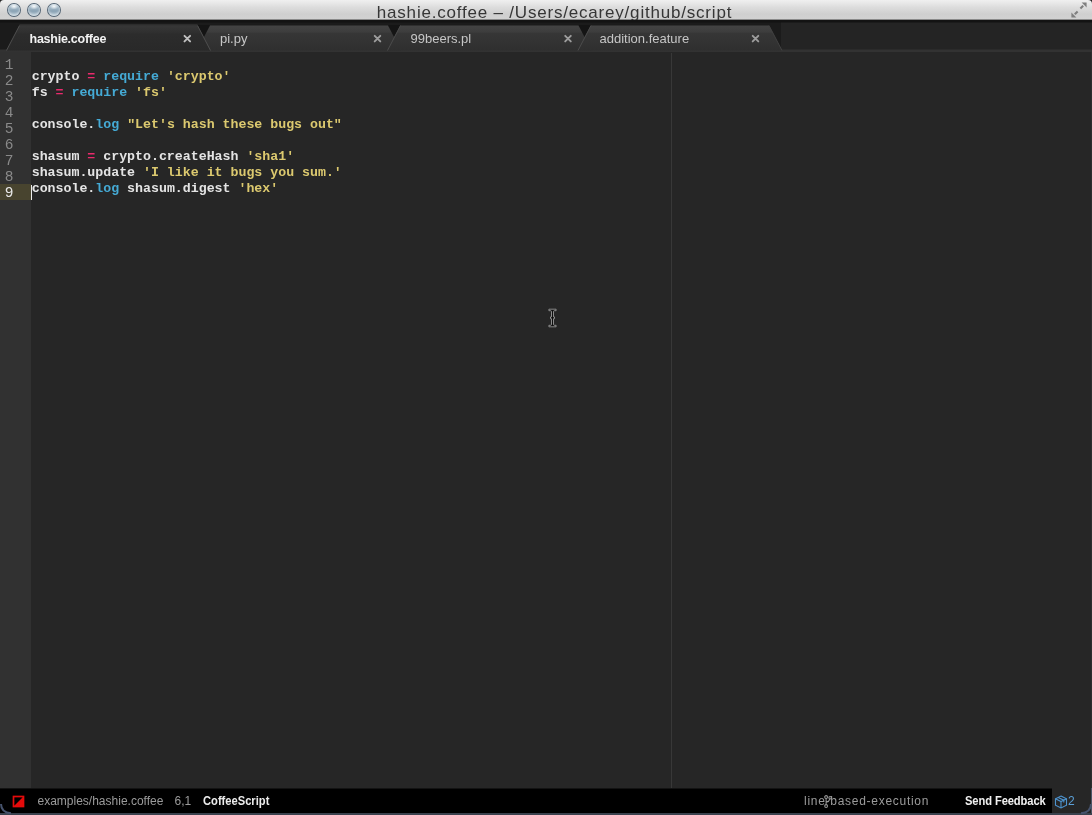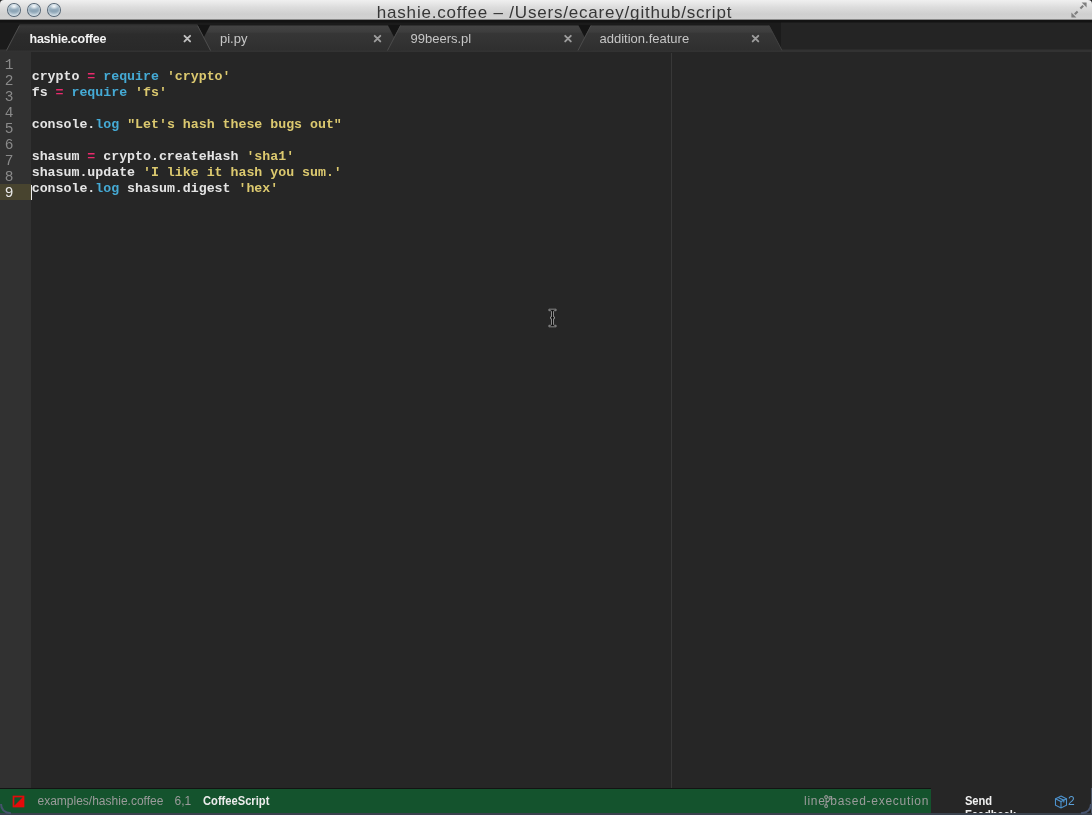--- a/index.html
+++ b/index.html
@@ -24,21 +24,21 @@
   #gutline9{left:0;top:132px;width:31px;height:16px;background:#48442f;}
   #wrapguide{left:671px;top:1px;width:1px;height:735px;background:#383838;}
   pre{margin:0;font-family:"Liberation Mono",monospace;font-weight:700;
       font-size:13.26px;line-height:16px;}
   #lnums{left:0;top:4.5px;width:13.5px;text-align:right;color:#8a8a8a;font-size:14.5px;font-weight:400;}
   #code{left:31.7px;top:4.5px;color:#e4e4e4;margin-top:12px;}
   .p{color:#ea2a6d;} .c{color:#45aad5;} .y{color:#dcc96f;}
   #cursor{left:31px;top:132.5px;width:1.4px;height:15.5px;background:#ececec;}
 
   
-  #status{left:0;top:788px;width:931px;height:25px;background:#14532d;
+  #status{left:0;top:788px;width:1052px;height:25px;background:#000000;
       border-top:1px solid #131313;box-sizing:border-box;font-size:12px;}
   #status .t{top:5px;}
   #bstrip{left:0;top:813px;width:1092px;height:2px;background:#3a424e;}
   #redge1{left:1090.5px;top:52px;width:1.5px;height:736px;background:#2e2e2e;}
   #redge2{left:1090.5px;top:788px;width:1.5px;height:25px;background:#4b5566;}
 </style>
 </head>
 <body>
 
 <div id="titlebar" class="abs">
@@ -117,21 +117,21 @@
 6
 7
 8
 <span style="color:#e8e8e8">9</span></pre>
   <pre id="code" class="abs">crypto <span class="p">=</span> <span class="c">require</span> <span class="y">'crypto'</span>
 fs <span class="p">=</span> <span class="c">require</span> <span class="y">'fs'</span>
 
 console.<span class="c">log</span> <span class="y">"Let's hash these bugs out"</span>
 
 shasum <span class="p">=</span> crypto.createHash <span class="y">'sha1'</span>
-shasum.update <span class="y">'I like it hash you sum.'</span>
+shasum.update <span class="y">'I like it bugs you sum.'</span>
 console.<span class="c">log</span> shasum.digest <span class="y">'hex'</span></pre>
   <div id="cursor" class="abs"></div>
 
   <svg class="abs" style="left:546px;top:256px" width="14" height="22" viewBox="0 0 14 22">
     <path fill="#0e0e0e" stroke="#a8a8a8" stroke-width="0.8" stroke-linejoin="round" d="M2.9 1.2 H10.1 V2.7 H8.4 Q7.6 2.7 7.5 3.5 V8.9 H8.5 V10.7 H7.5 V16.5 Q7.6 17.3 8.4 17.3 H10.1 V18.8 H2.9 V17.3 H4.6 Q5.4 17.3 5.5 16.5 V10.7 H4.5 V8.9 H5.5 V3.5 Q5.4 2.7 4.6 2.7 H2.9 Z"></path>
   </svg>
 </div>
 
 <div id="status" class="abs">
   <svg class="abs" style="left:12px;top:6px" width="13" height="13" viewBox="0 0 13 13">

